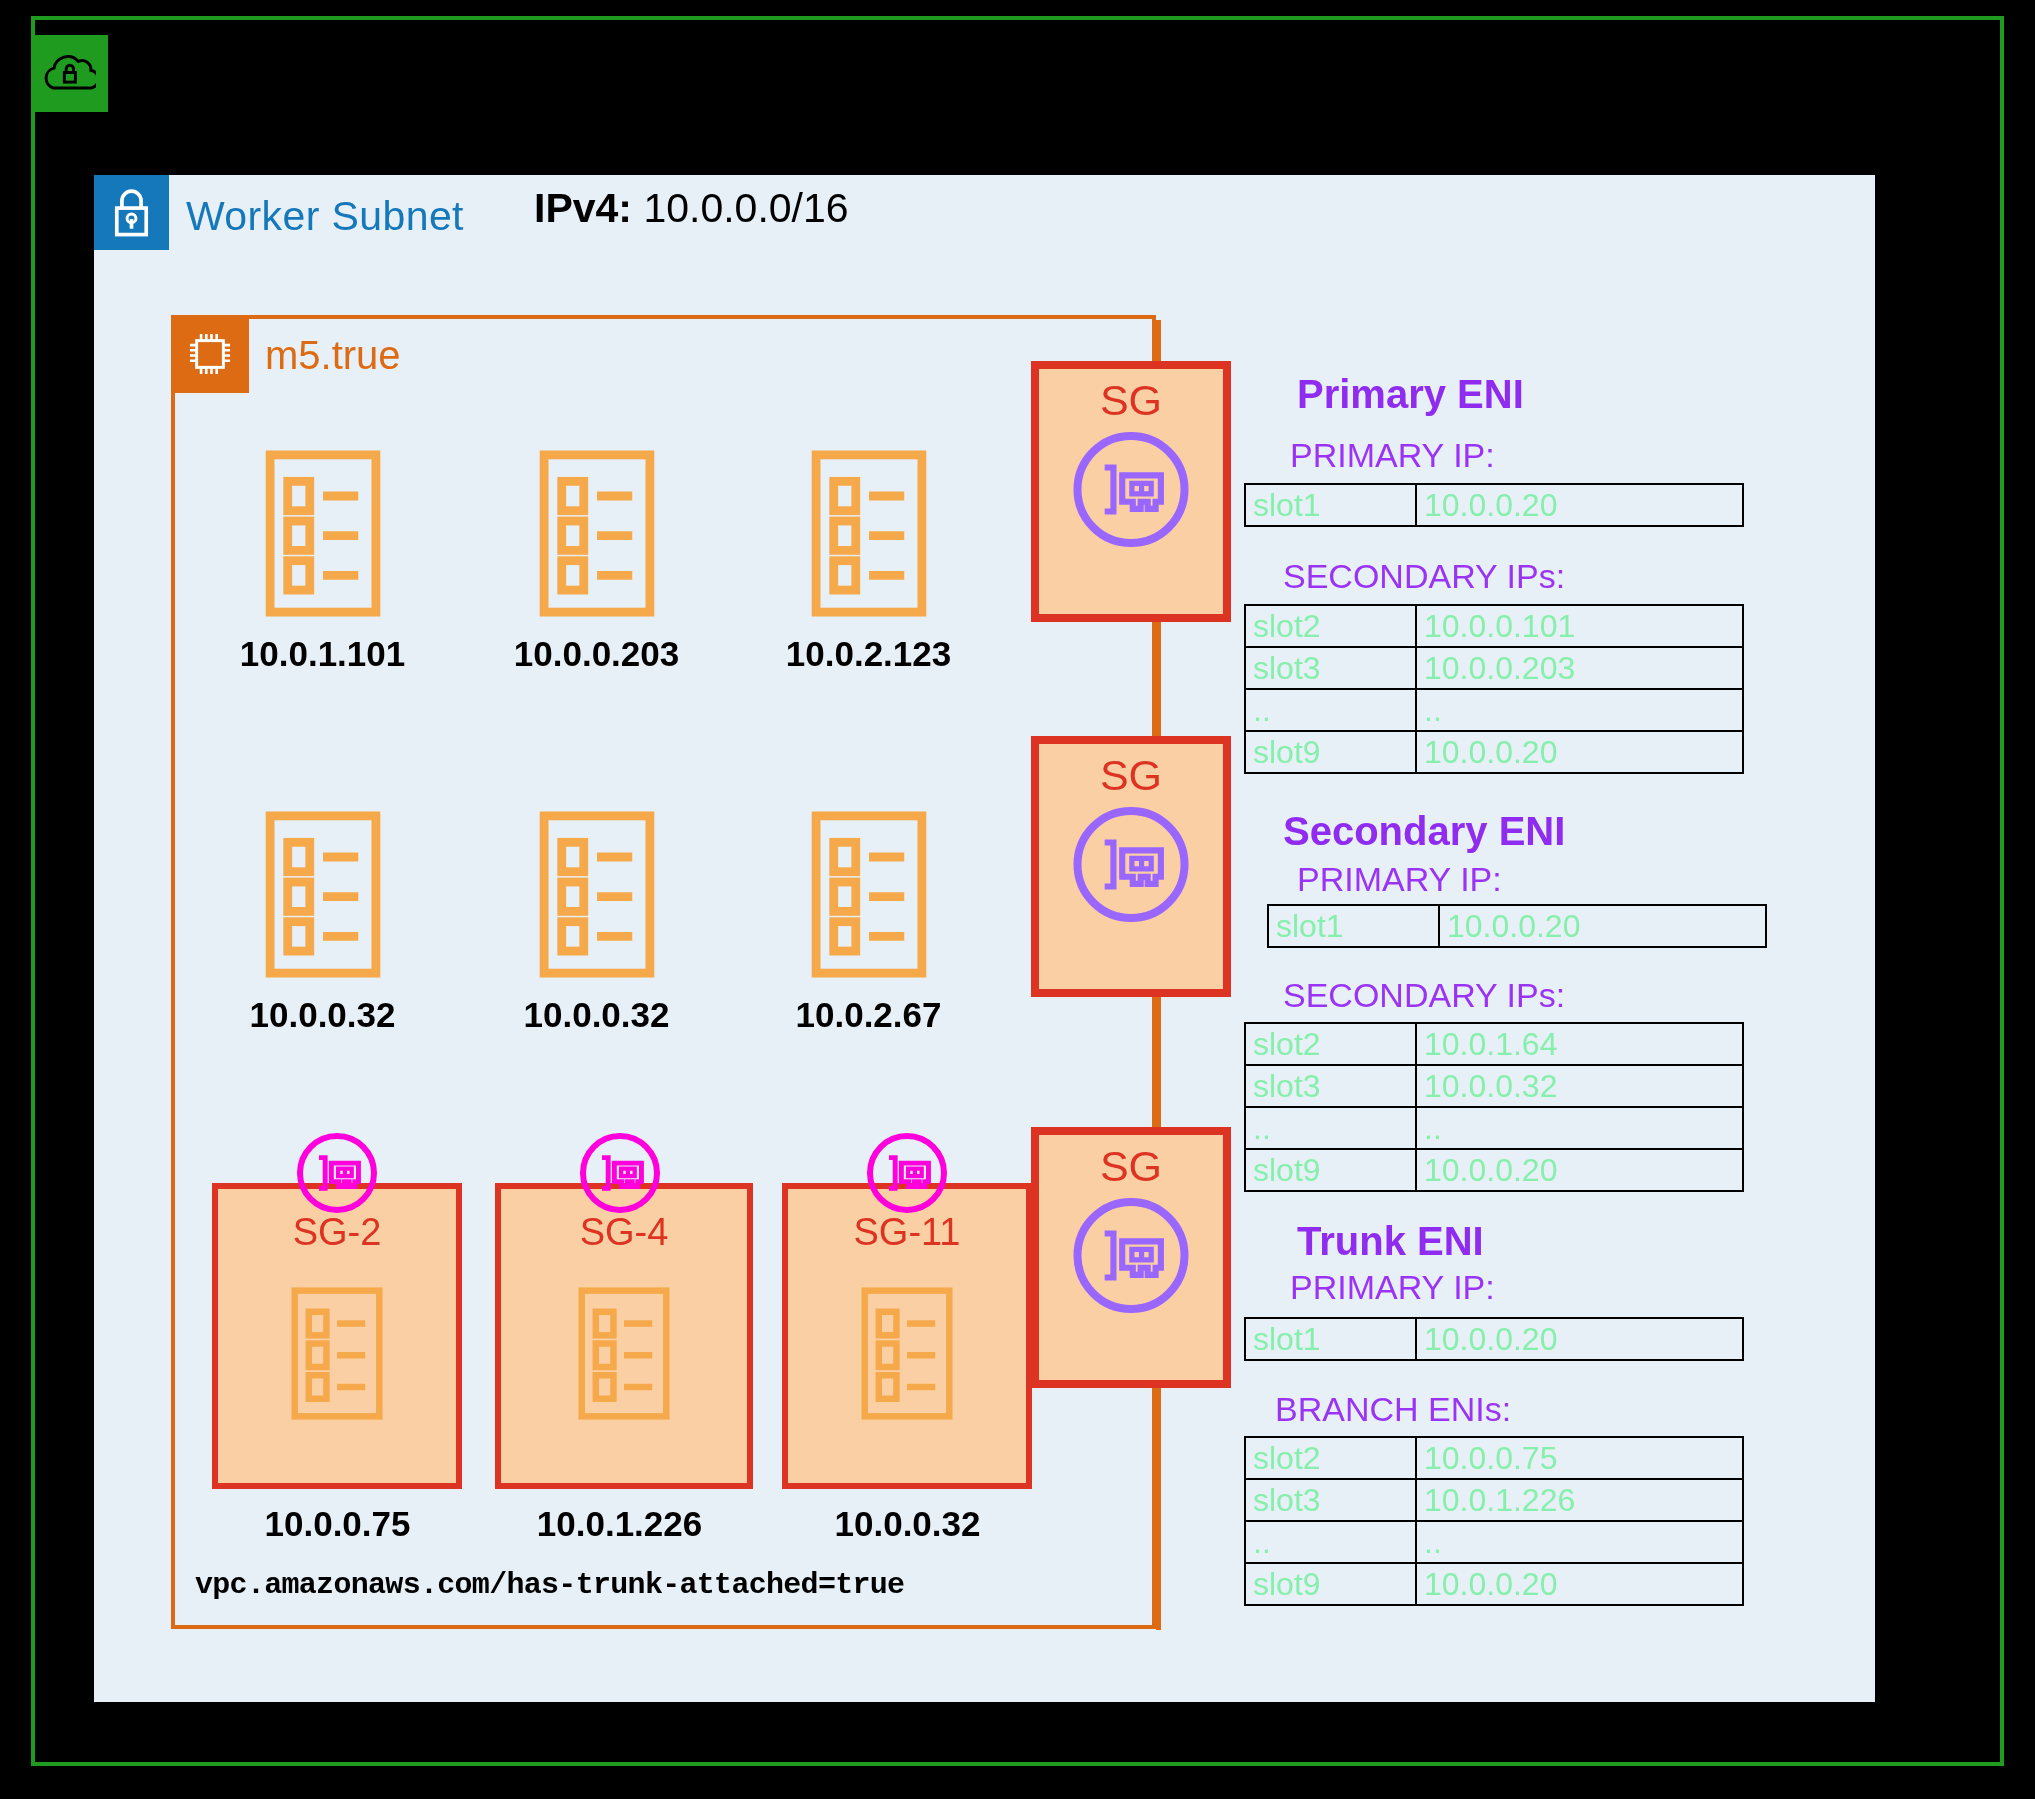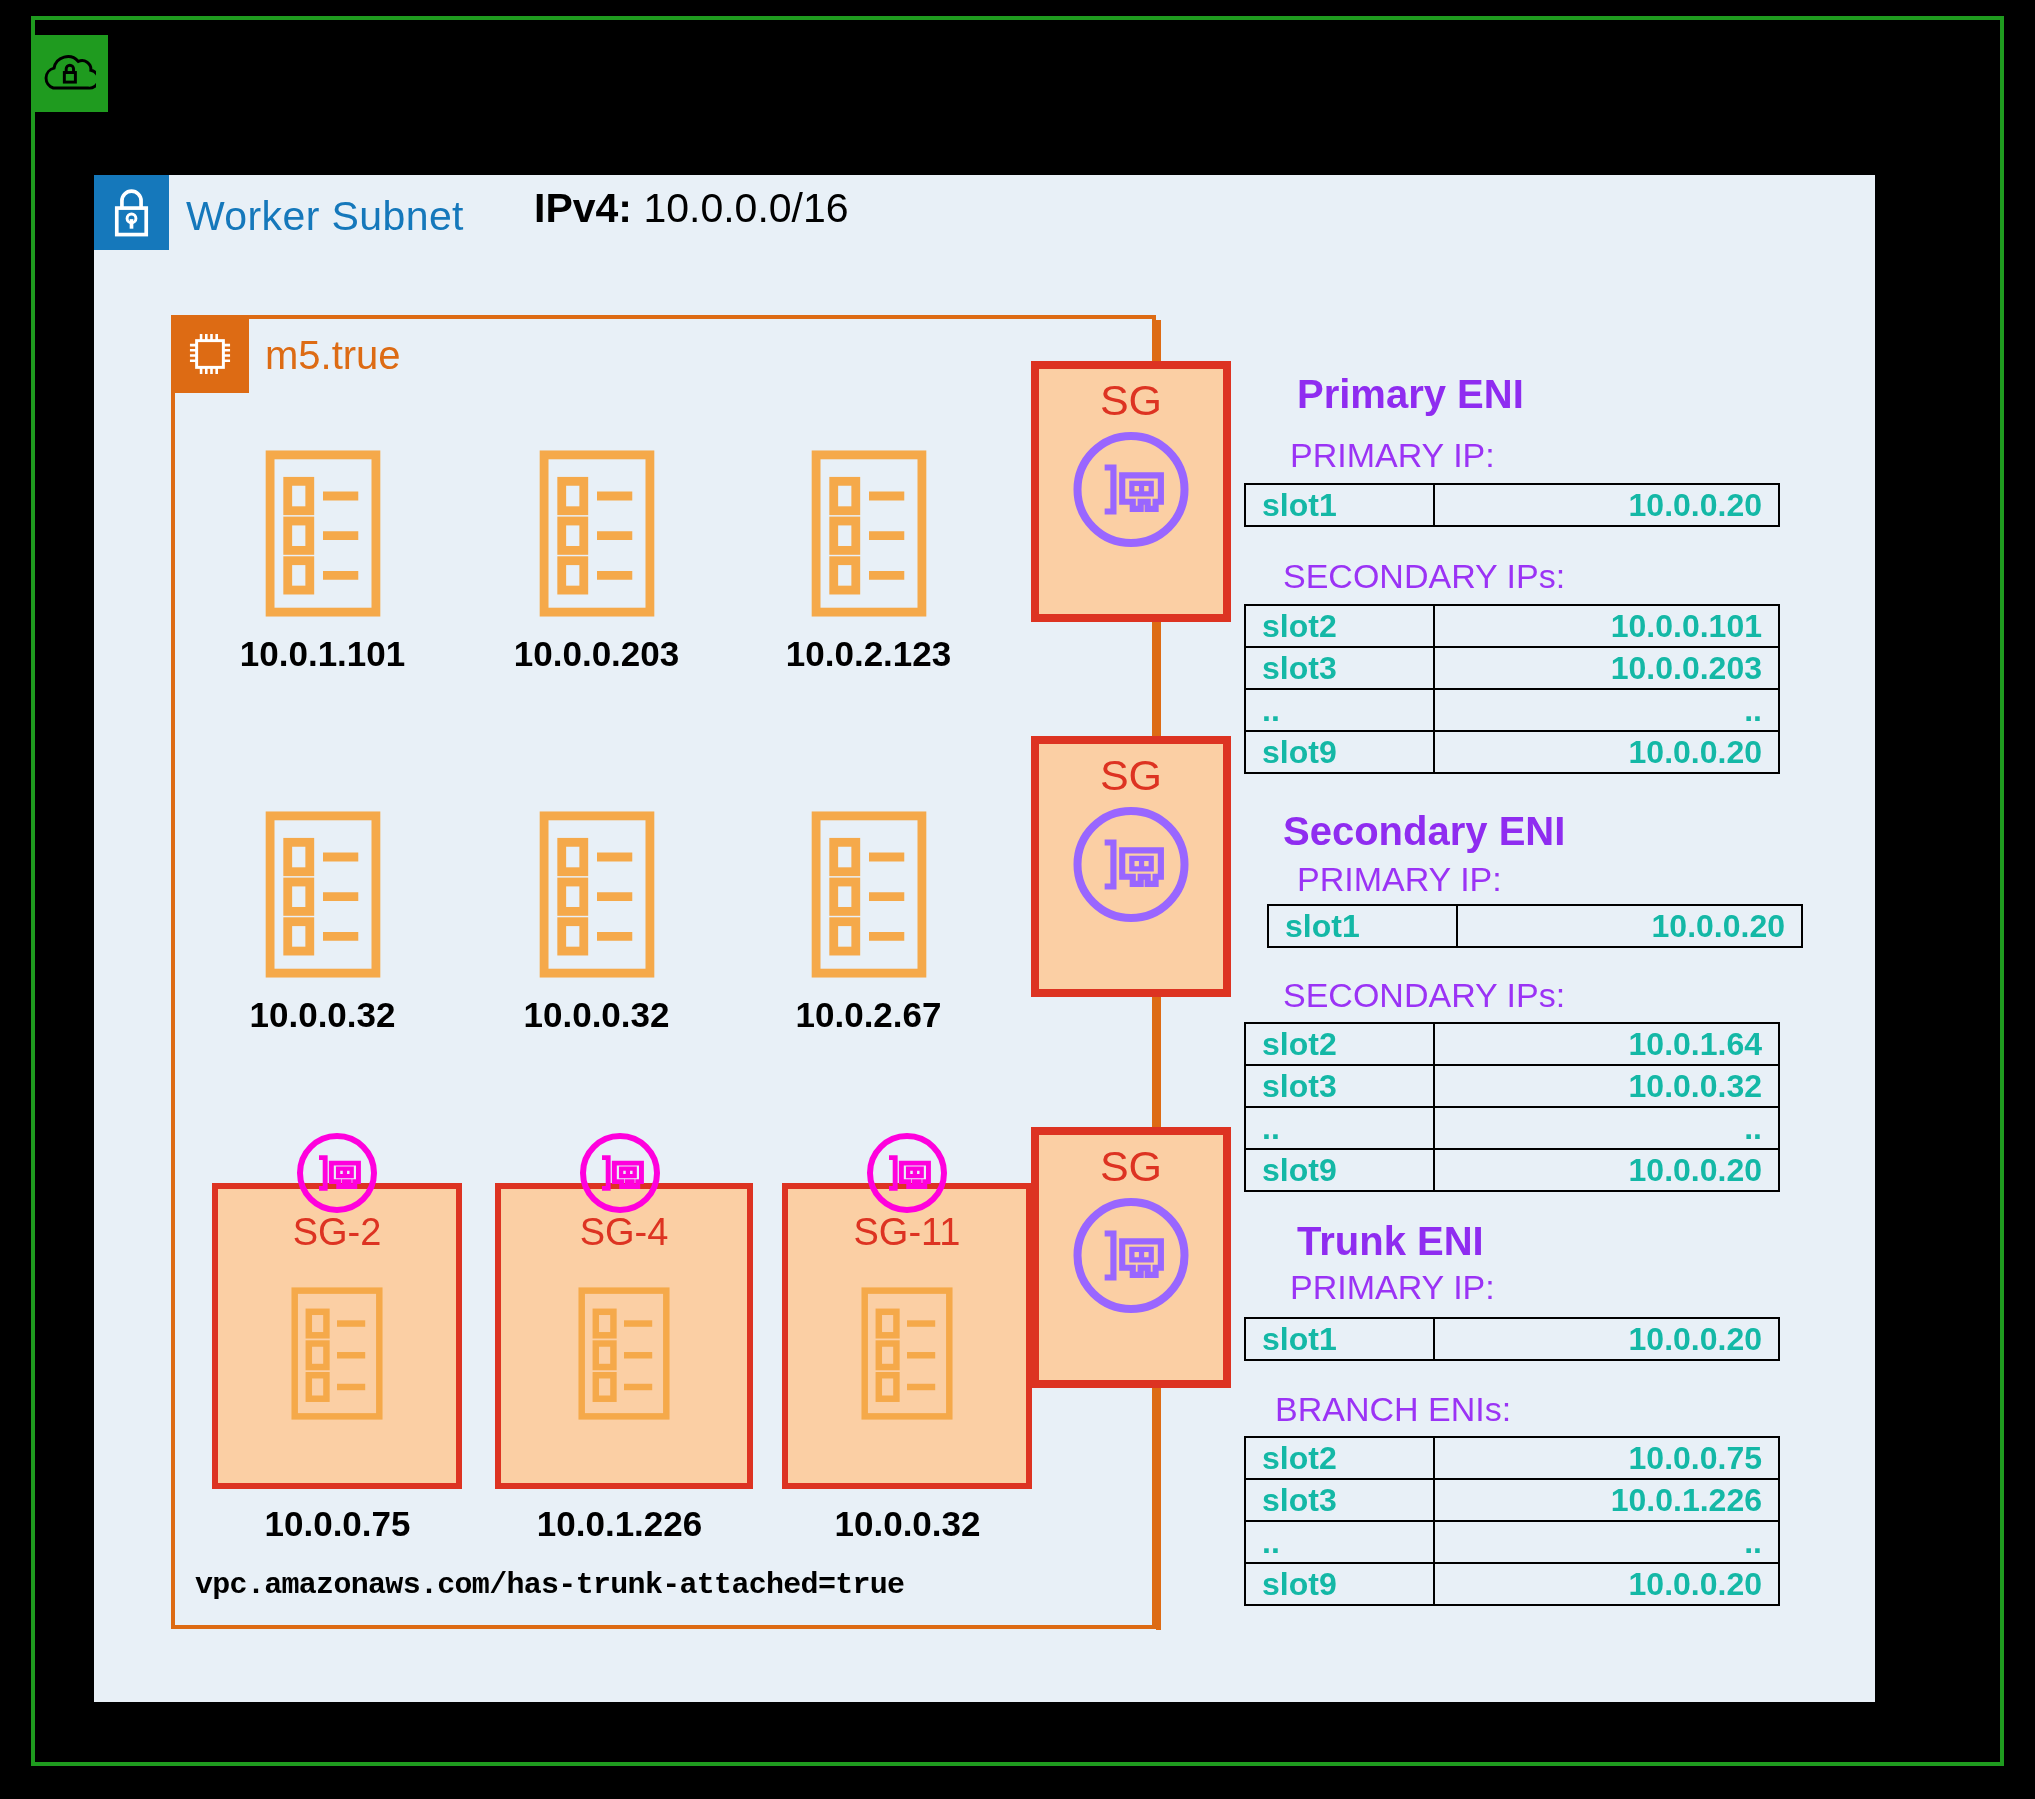--- a/index.html
+++ b/index.html
@@ -50,24 +50,24 @@
   .sg-eni-label{position:absolute;width:100%;text-align:center;top:7.4px;font-size:43px;color:#dd3322;}
   .sg-eni-icon{position:absolute;left:50%;transform:translateX(-50%);top:63px;
                width:115px;height:115px;border:8px solid #9966ff;border-radius:50%;
                box-sizing:border-box;display:flex;align-items:center;justify-content:center;}
   .connector{position:absolute;width:5.2px;background:#dd6b14;}
 
   
   .eni-title{position:absolute;font-size:40px;font-weight:bold;color:#8f2cf0;white-space:nowrap;}
   .eni-sub{position:absolute;font-size:34px;color:#9b33f5;white-space:nowrap;}
   table.eni-table{position:absolute;border-collapse:collapse;table-layout:fixed;}
-  table.eni-table td{border:2.2px solid #000;font-size:32px;color:#14b8a6;height:40px;padding:0 16px;
-                     font-family:"Liberation Sans",sans-serif;line-height:1;font-weight:bold;}
+  table.eni-table td{border:2.2px solid #000;font-size:32px;color:#86efac;height:40px;padding:0 7px;
+                     font-family:"Liberation Sans",sans-serif;line-height:1;}
   table.eni-table td.k{width:155px;text-align:left;}
-  table.eni-table td.v{width:311px;text-align:right;}
+  table.eni-table td.v{width:311px;text-align:left;}
 </style>
 </head>
 <body>
 
 <div id="vpc-frame"></div>
 <div id="vpc-icon">
   <svg width="53" height="46" viewBox="0 0 72 62">
     <path d="M14 50 a14 14 0 0 1 1 -27 a19 19 0 0 1 33 -9 a12 12 0 0 1 17 12 a12 12 0 0 1 -4 24 z" fill="none" stroke="#000" stroke-width="4"></path>
     <rect x="29" y="29" width="15" height="13" fill="none" stroke="#000" stroke-width="4"></rect>
     <path d="M31.5 29 v-5 a5 5 0 0 1 10 0 v5" fill="none" stroke="#000" stroke-width="4"></path>

